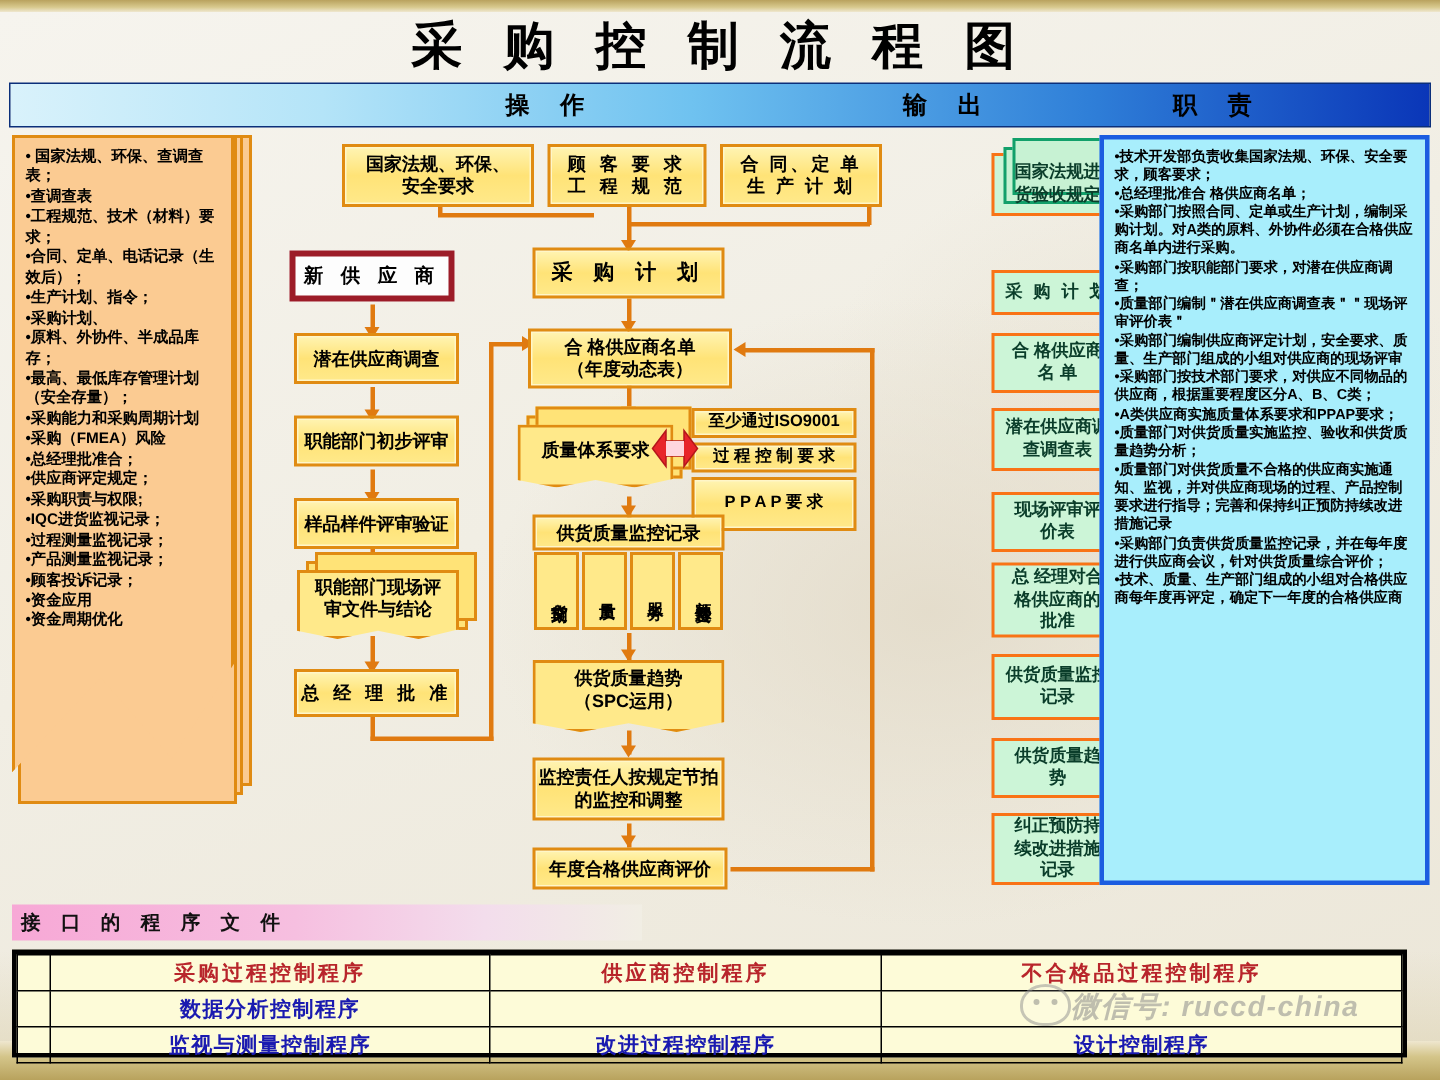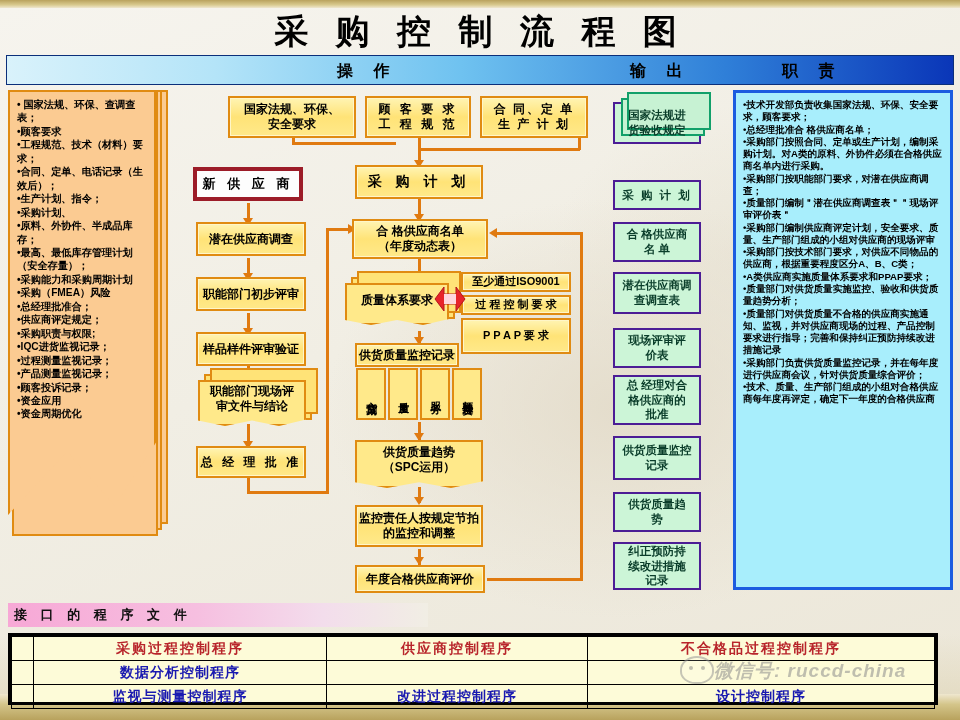--- a/index.html
+++ b/index.html
@@ -29,21 +29,21 @@
     font-size:34px;font-weight:bold;letter-spacing:9px;color:#000;
   }
   
   #header-band{
     position:absolute;left:6px;top:55px;width:948px;height:30px;
     background:linear-gradient(90deg,#d9f2fb 0%,#b4e4f8 22%,#6fc2f0 48%,#2f7fd8 76%,#0a36b8 100%);
     border:1px solid #0b2f7a;
   }
   .hdr-lbl{position:absolute;top:0;height:30px;line-height:30px;
     font-size:16px;font-weight:bold;letter-spacing:8px;color:#000;}
-  #hdr-in{left:50px;margin-top:48px;} #hdr-op{left:330px;} #hdr-out{left:595px;margin-left:28px;} #hdr-resp{left:775px;}
+  #hdr-in{left:50px;margin-top:48px;} #hdr-op{left:330px;} #hdr-out{left:595px;} #hdr-resp{left:775px;}
 
   
   .ybox{
     position:absolute;background:#ffe98a;border:2px solid #e08b12;
     color:#000;font-size:12px;font-weight:bold;text-align:center;
     display:flex;align-items:center;justify-content:center;line-height:1.25;
     box-shadow:0 0 0 1px #fff6c8 inset;
     z-index:3;
   }
   .gradbox{background:linear-gradient(180deg,#fff4b3 0%,#ffe377 50%,#ffe98a 100%);}
@@ -64,24 +64,24 @@
   }
   .doc-wrap{position:absolute;z-index:3;}
   .doc-shape{position:absolute;left:0;top:0;width:100%;height:100%;}
   .doc-shape .lay{position:absolute;width:100%;height:100%;}
   .doc-txt{position:absolute;left:0;top:0;width:100%;height:84%;
     display:flex;align-items:center;justify-content:center;
     font-size:12px;font-weight:bold;text-align:center;line-height:1.25;color:#000;}
 
   
   .gbox{
-    position:absolute;background:#ccf5d7;border:2px solid #4c1d95;
+    position:absolute;background:#ccf5d7;border:2px solid #f97316;
     color:#064;font-size:11.5px;font-weight:bold;text-align:center;
     display:flex;align-items:center;justify-content:center;line-height:1.3;
-    color:#0a3d2a;z-index:3;
+    color:#0a3d2a;z-index:3;margin-left:48px;
   }
   .gstack::before,.gstack::after{
     content:"";position:absolute;background:#c7f2d3;border:2px solid #12a06a;z-index:-1;}
   .gstack::before{left:6px;top:-6px;right:-6px;bottom:6px;}
   .gstack::after{left:12px;top:-12px;right:-12px;bottom:12px;}
 
   
   #input-col{position:absolute;left:8px;top:90px;width:160px;height:500px;z-index:3;}
   #input-col .lay{position:absolute;background:#fbcb92;border:2px solid #e08b12;}
   #input-col .l3{left:16px;top:0;width:144px;height:434px;}
@@ -167,21 +167,21 @@
   <div class="hdr-lbl" id="hdr-resp">职    责</div>
 </div>
 
 <div id="input-col">
   <div class="lay l3"></div>
   <div class="lay l2"></div>
   <div class="lay l1"></div>
   <div class="lay front"></div>
   <div id="input-text">
       <div>• 国家法规、环保、查调查表；</div>
-      <div>•顾客要求</div>
+      <div>•查调查表</div>
       <div>•工程规范、技术（材料）要求；</div>
       <div>•合同、定单、电话记录（生效后）；</div>
       <div>•生产计划、指令；</div>
       <div>•采购计划、</div>
       <div>•原料、外协件、半成品库存；</div>
       <div>•最高、最低库存管理计划（安全存量）；</div>
       <div>•采购能力和采购周期计划</div>
       <div>•采购（FMEA）风险</div>
       <div>•总经理批准合；</div>
       <div>•供应商评定规定；</div>
@@ -275,21 +275,21 @@
   <svg width="34" height="30" viewBox="0 0 34 30">
     <polygon points="2,15 11,3 11,10 23,10 23,3 32,15 23,27 23,20 11,20 11,27" fill="#e8242a" stroke="#b5161b" stroke-width="1"></polygon>
     <rect x="11" y="10" width="12" height="10" fill="#ffd6de"></rect>
   </svg>
 </div>
 
 <div class="ybox gradbox" style="left:461px;top:272px;width:110px;height:20px;font-size:11px;">至少通过ISO9001</div>
 <div class="ybox gradbox" style="left:461px;top:295px;width:110px;height:20px;font-size:11px;">过 程 控 制 要 求</div>
 <div class="ybox gradbox" style="left:461px;top:318px;width:110px;height:36px;font-size:11px;">P P A P 要  求</div>
 
-<div class="ybox gradbox" style="left:355px;top:343px;width:104px;height:24px;">供货质量监控记录</div>
+<div class="ybox gradbox" style="left:355px;top:343px;width:128px;height:24px;">供货质量监控记录</div>
 <div class="vcell" style="left:356px;top:368px;width:30px;height:52px;">交货期</div>
 <div class="vcell" style="left:388px;top:368px;width:30px;height:52px;">质量</div>
 <div class="vcell" style="left:420px;top:368px;width:30px;height:52px;">服务</div>
 <div class="vcell" style="left:452px;top:368px;width:30px;height:52px;">额外运费</div>
 
 <div class="doc-wrap" style="left:355px;top:440px;width:128px;height:48px;">
   <div class="doc-shape">
     <div class="lay doc" style="background:#ffe98a;border:2px solid #e08b12;"></div>
   </div>
   <div class="doc-txt">供货质量趋势<br>（SPC运用）</div>

